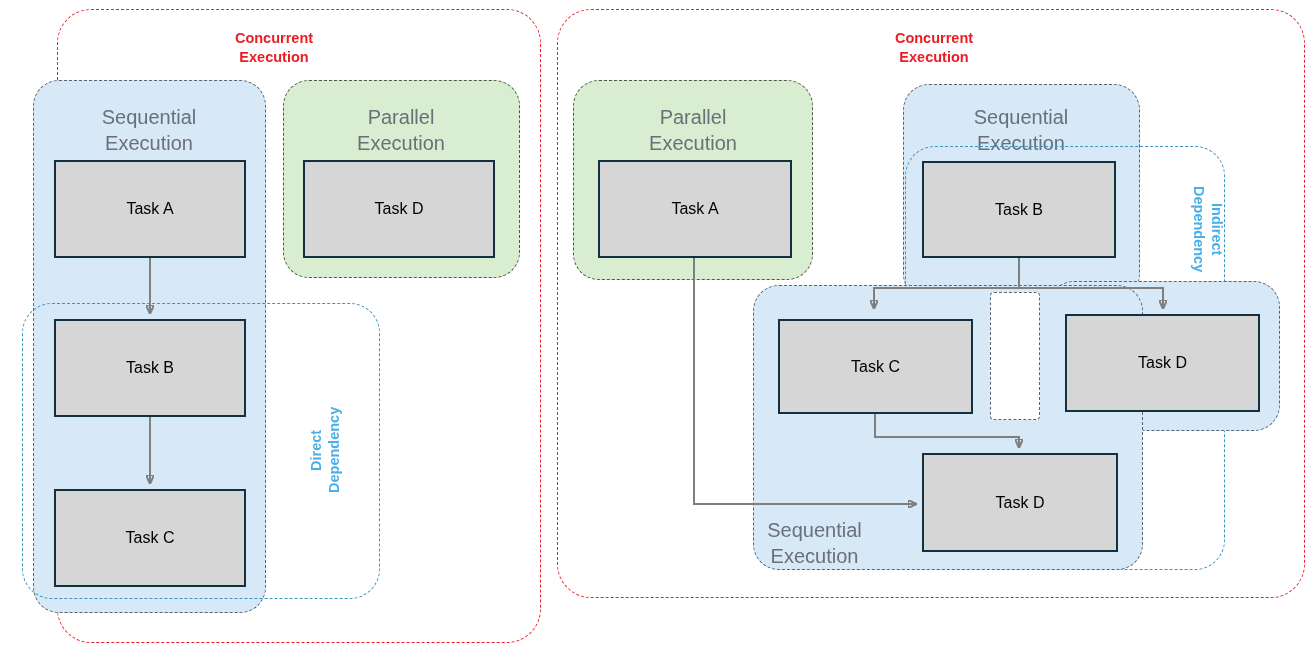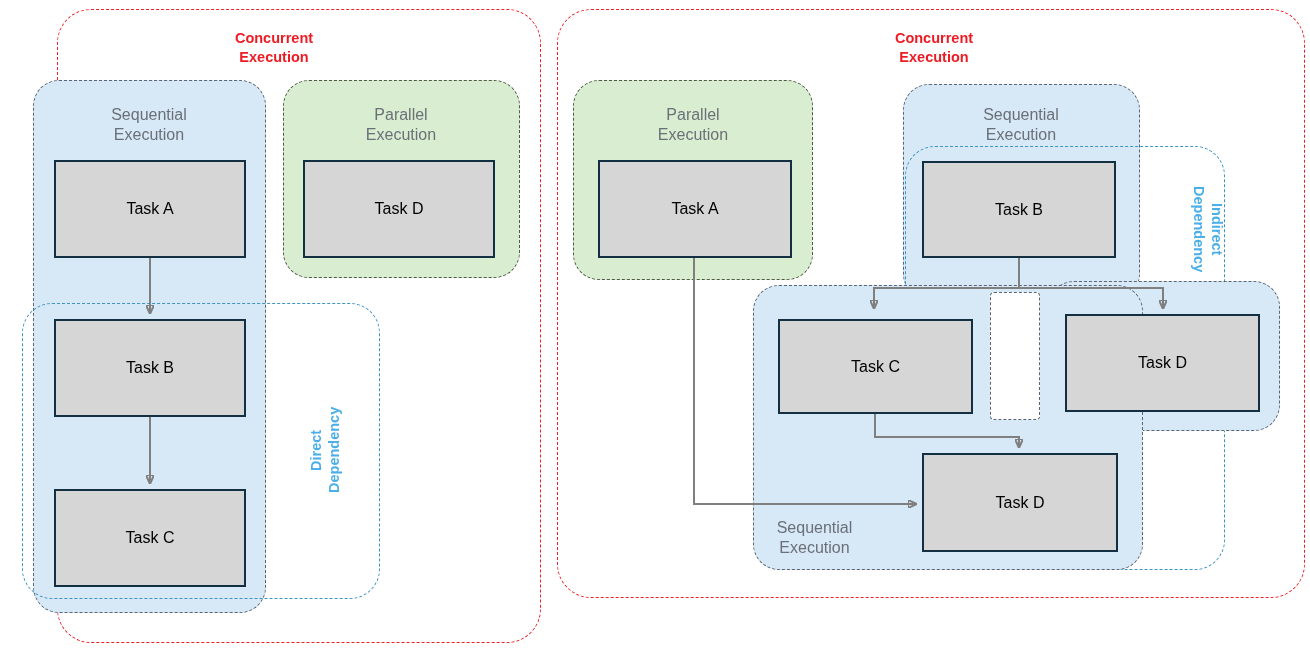--- a/index.html
+++ b/index.html
@@ -51,21 +51,21 @@
     white-space: pre-line;
     pointer-events: none;
   }
   .caption-concurrent {
     color: #ed1c24;
     font-size: 14.5px;
     font-weight: bold;
   }
   .caption-exec {
     color: #6b7078;
-    font-size: 16px;
+    font-size: 20px;
     font-weight: normal;
   }
   .caption-dependency {
     color: #4aaee8;
     font-size: 14.5px;
     font-weight: bold;
     line-height: 1.22;
   }
   .rot-cw {
     writing-mode: vertical-rl;

